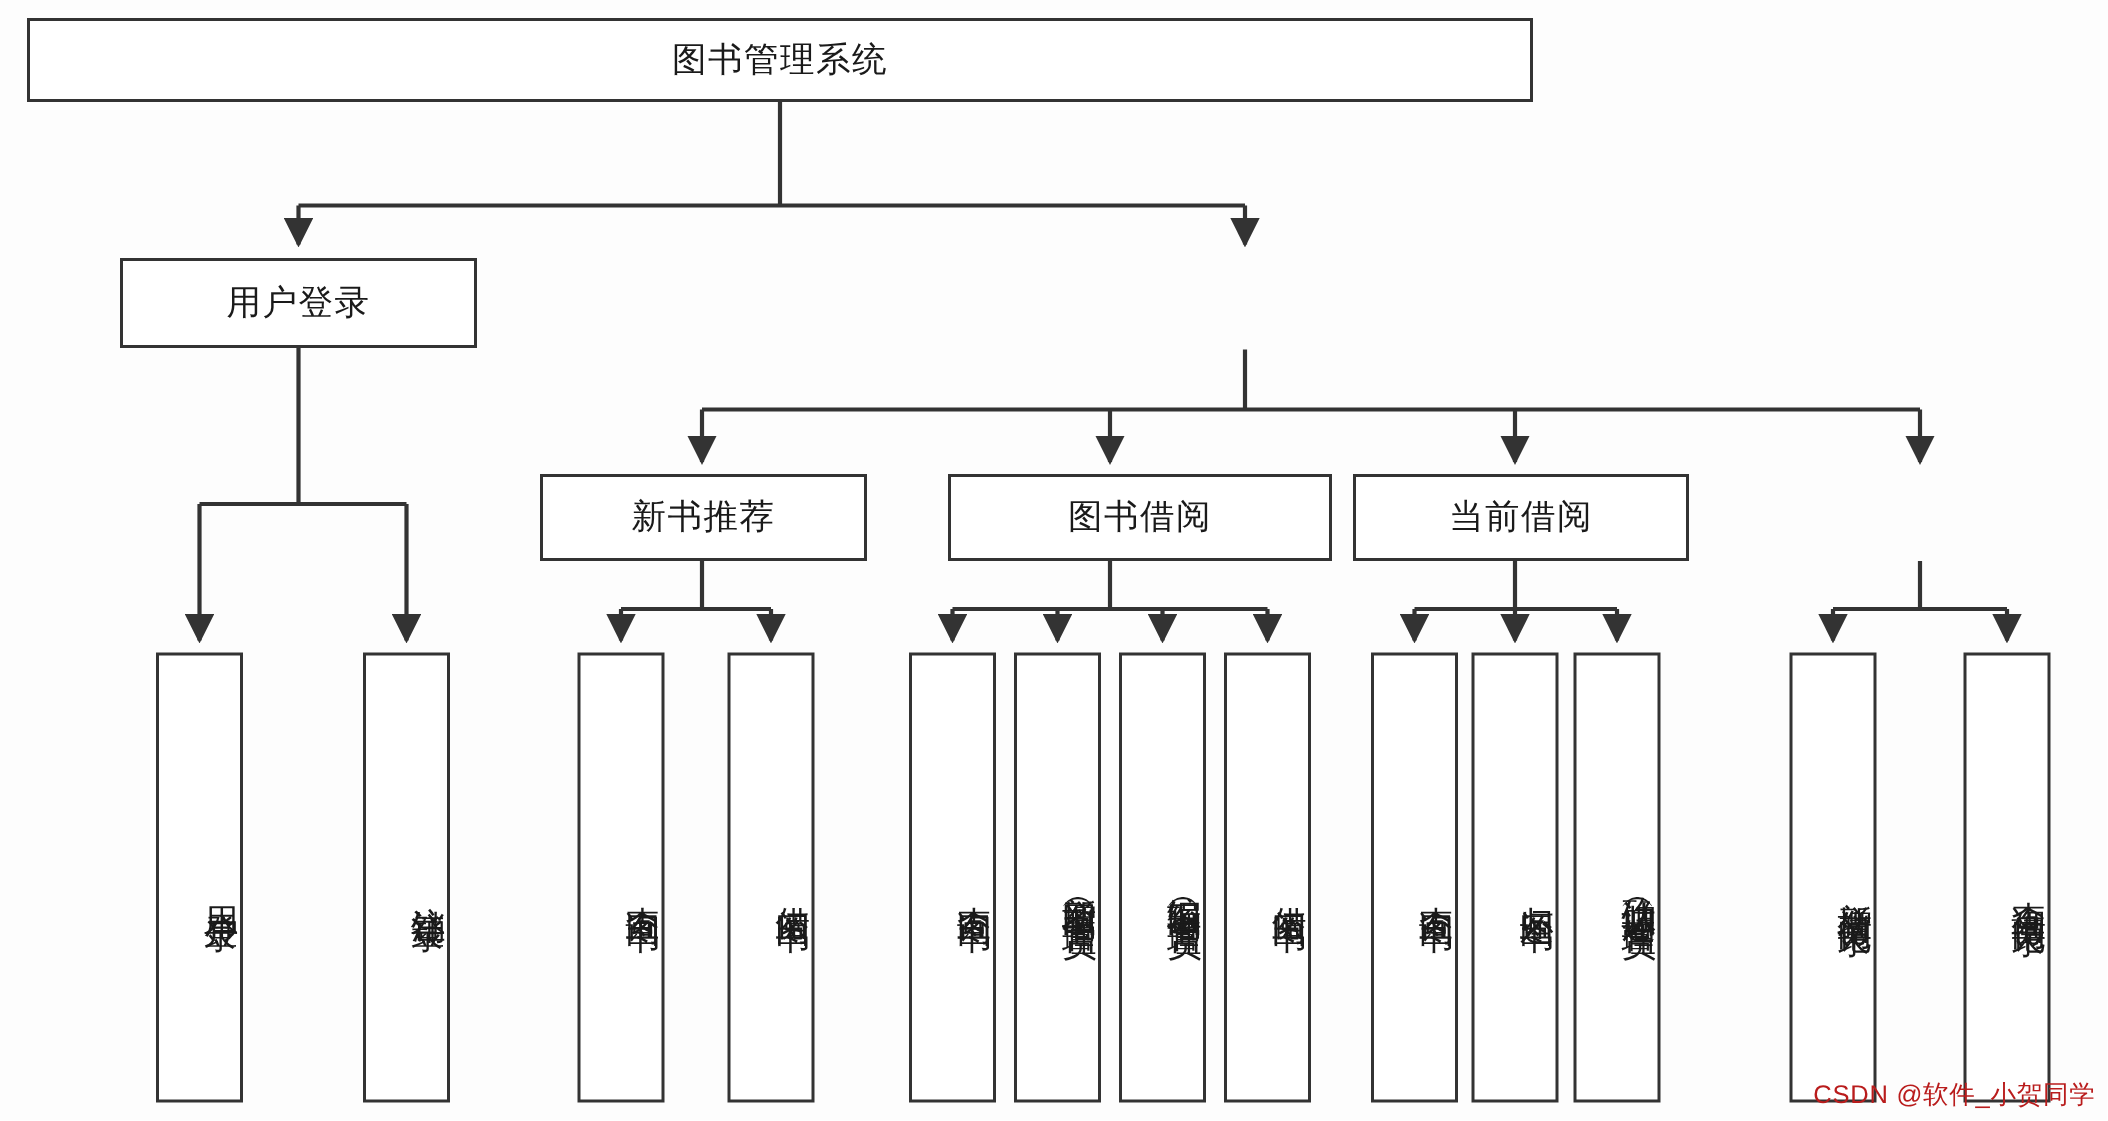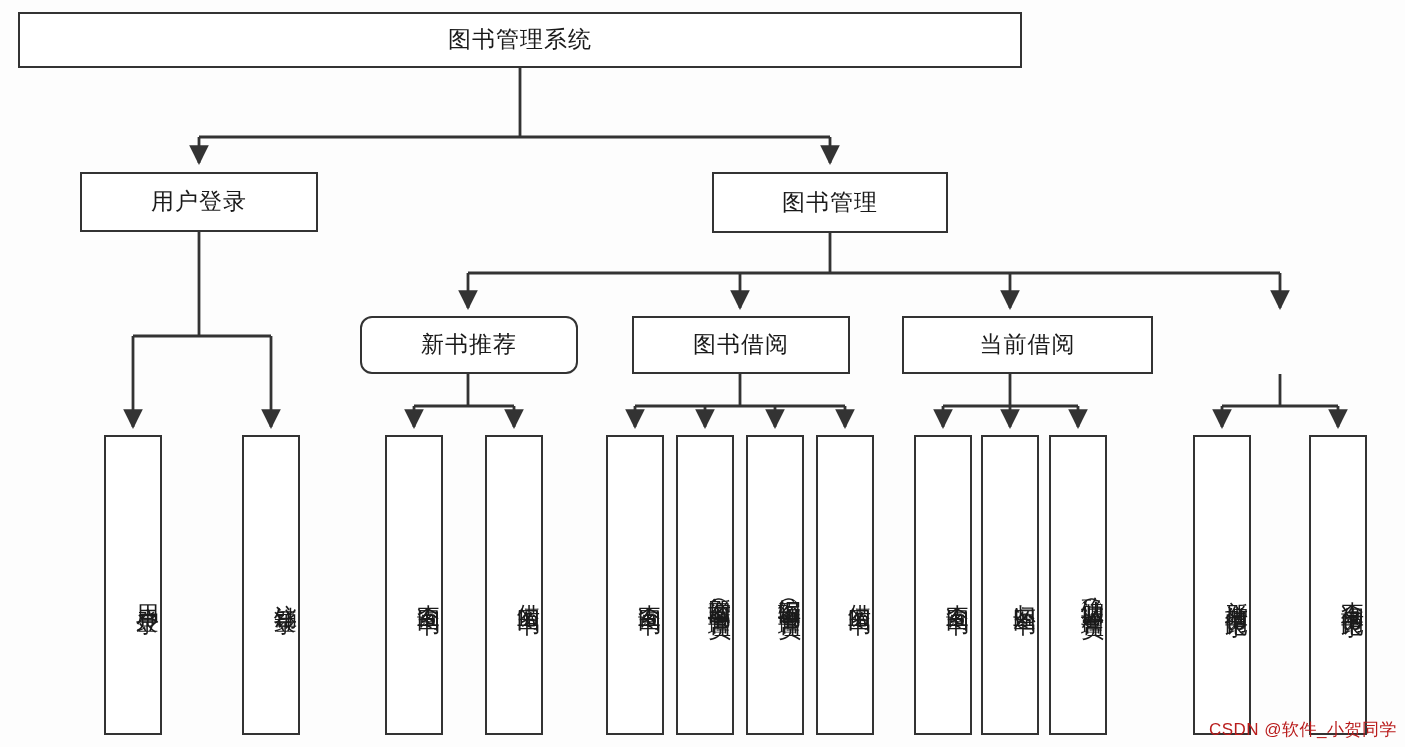--- a/index.html
+++ b/index.html
@@ -123,31 +123,28 @@
     </g>
   </svg>
 
   <div class="node horiz" style="left:18px; top:12px; width:1004px; height:56px;">
     <span class="label">图书管理系统</span>
   </div>
 
   <div class="node horiz" style="left:80px; top:172px; width:238px; height:60px;">
     <span class="label">用户登录</span>
   </div>
-  <div class="node horiz" style="left:712px; top:172px; width:236px; height:61px;">
-    <span class="label">图书管理</span>
-  </div>
 
-  <div class="node horiz" style="left:360px; top:316px; width:218px; height:58px;border-radius:12px;">
+  <div class="node horiz" style="left:360px; top:316px; width:218px; height:58px;">
     <span class="label">新书推荐</span>
   </div>
-  <div class="node horiz" style="left:632px; top:316px; width:218px; height:58px;">
+  <div class="node horiz" style="left:632px; top:316px; width:256px; height:58px;">
     <span class="label">图书借阅</span>
   </div>
-  <div class="node horiz" style="left:902px; top:316px; width:251px; height:58px;">
+  <div class="node horiz" style="left:902px; top:316px; width:224px; height:58px;">
     <span class="label">当前借阅</span>
   </div>
 
   <div class="node vert" style="left:104px; top:435px; width:58px; height:300px;">
     <span class="label">用户登录</span>
   </div>
   <div class="node vert" style="left:242px; top:435px; width:58px; height:300px;">
     <span class="label">注销登录</span>
   </div>
 

